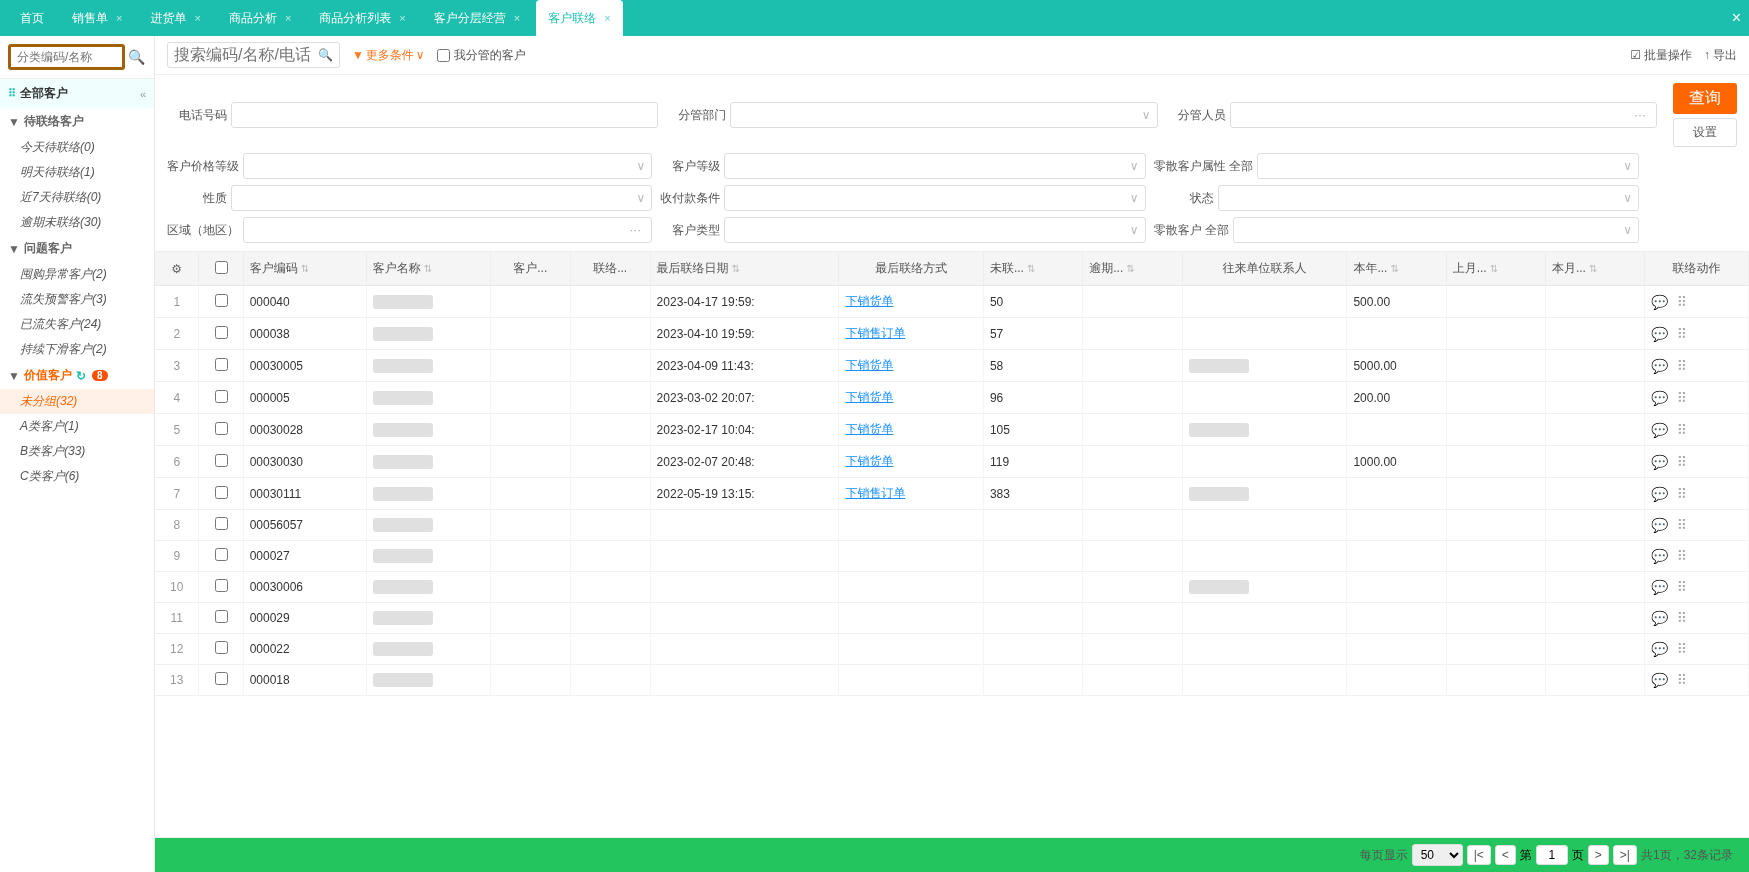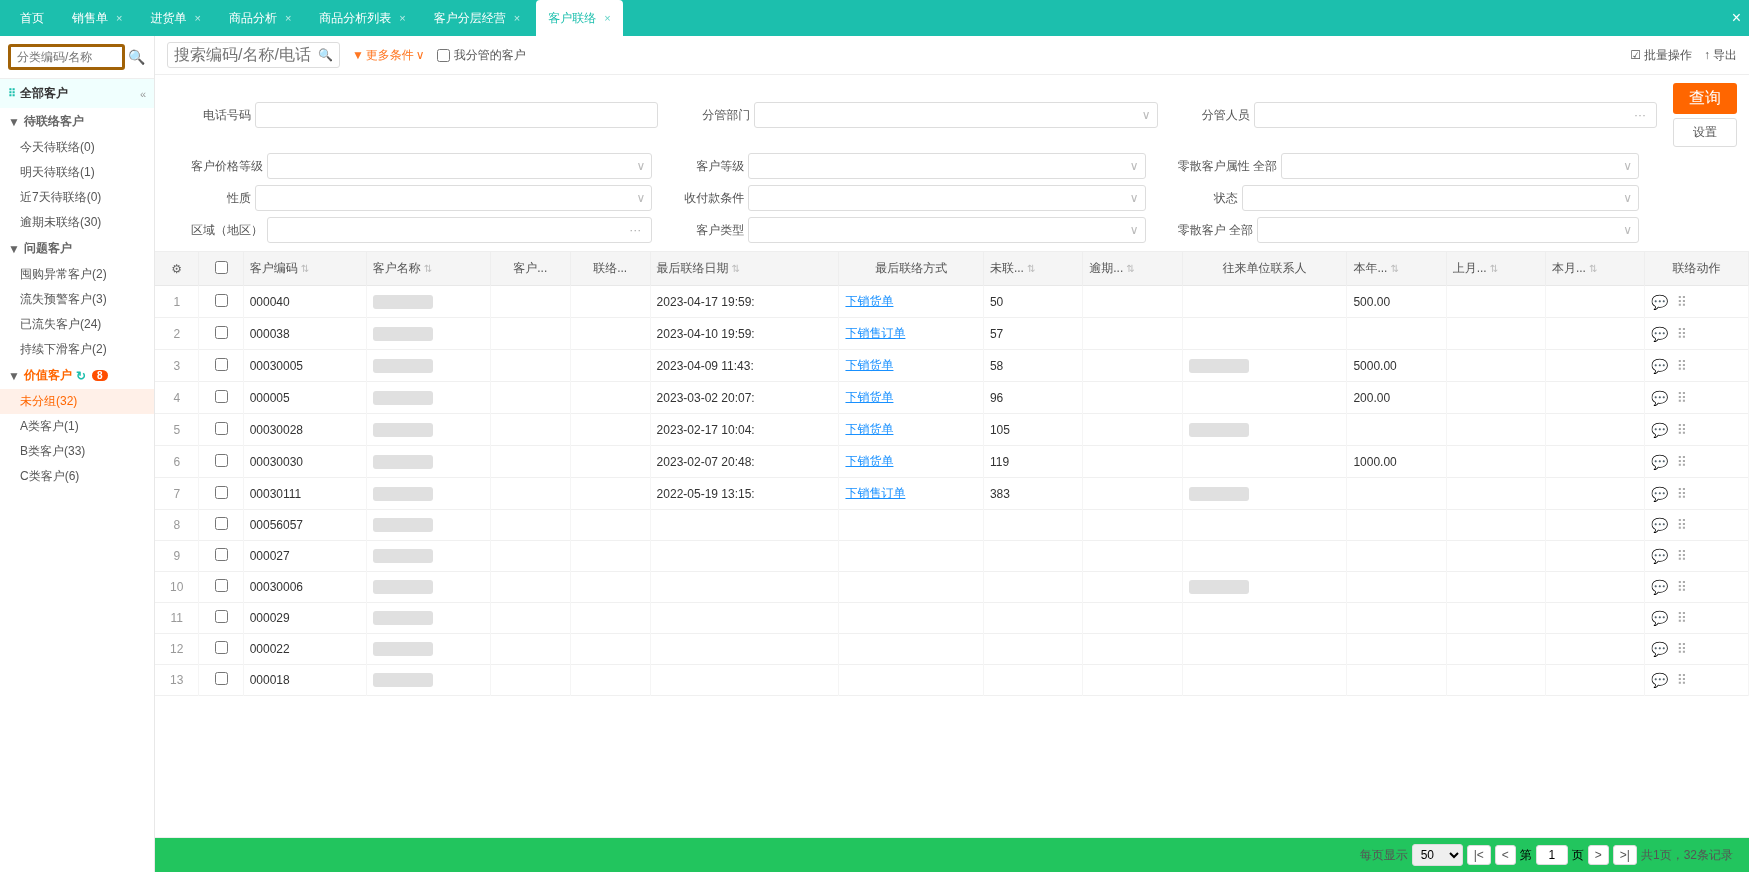--- a/index.html
+++ b/index.html
@@ -113,20 +113,21 @@
       gap: 4px;
     }
     .sidebar-group-title .arrow { color: #666; }
     .sidebar-item {
       padding: 4px 8px 4px 20px;
       color: #555;
       cursor: pointer;
       white-space: nowrap;
       overflow: hidden;
       text-overflow: ellipsis;
+      font-style: italic;
     }
     .sidebar-item.active {
       background: #fff0e8;
       color: #ff6600;
     }
     .sidebar-group-title.active { color: #ff6600; }
 
     
     .content-area {
       flex: 1;
@@ -204,21 +205,20 @@
       align-items: center;
       gap: 8px;
       margin-bottom: 6px;
     }
     .adv-filter-row:last-child { margin-bottom: 0; }
     .adv-filter-cell {
       display: flex;
       align-items: center;
       gap: 4px;
       flex: 1;
-      margin-left: 24px;
     }
     .adv-filter-label {
       color: #555;
       white-space: nowrap;
       min-width: 60px;
       text-align: right;
     }
     .adv-filter-input {
       flex: 1;
       border: 1px solid #ddd;

